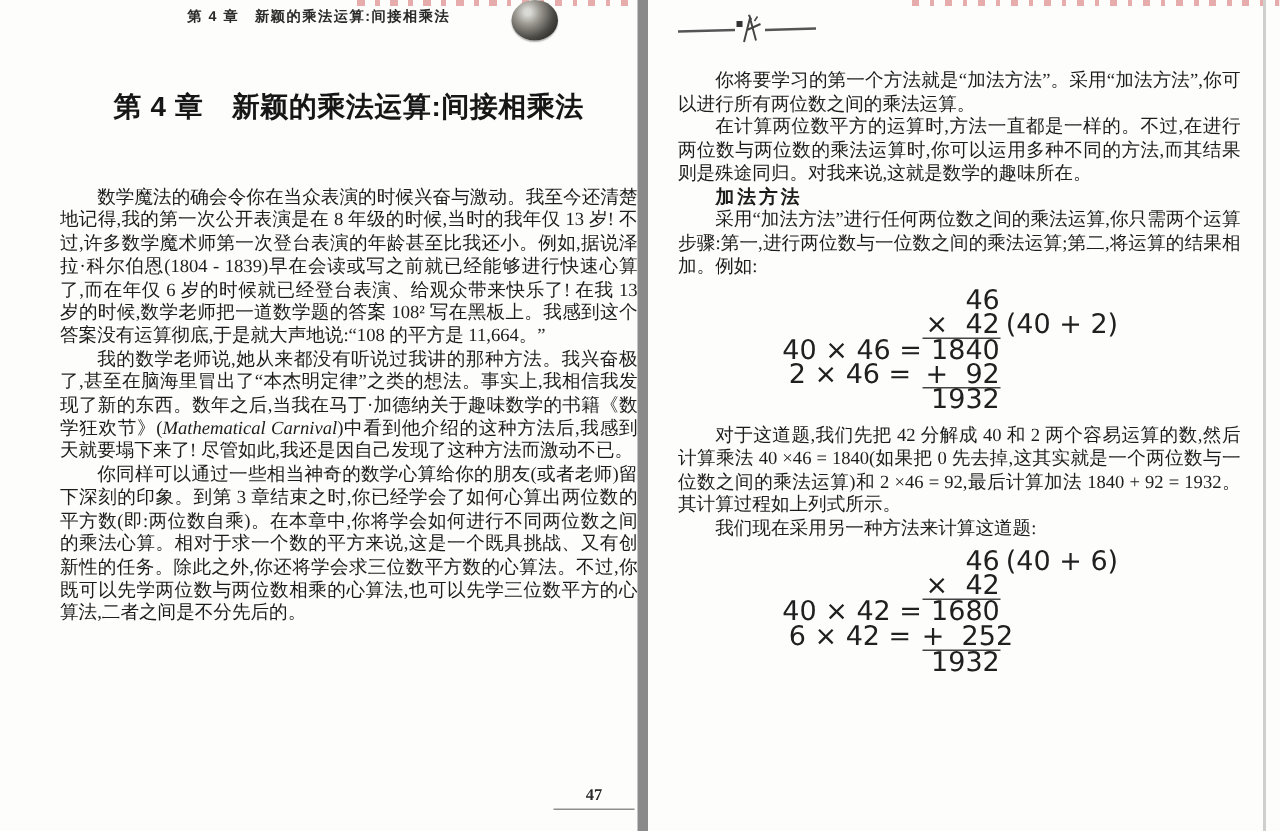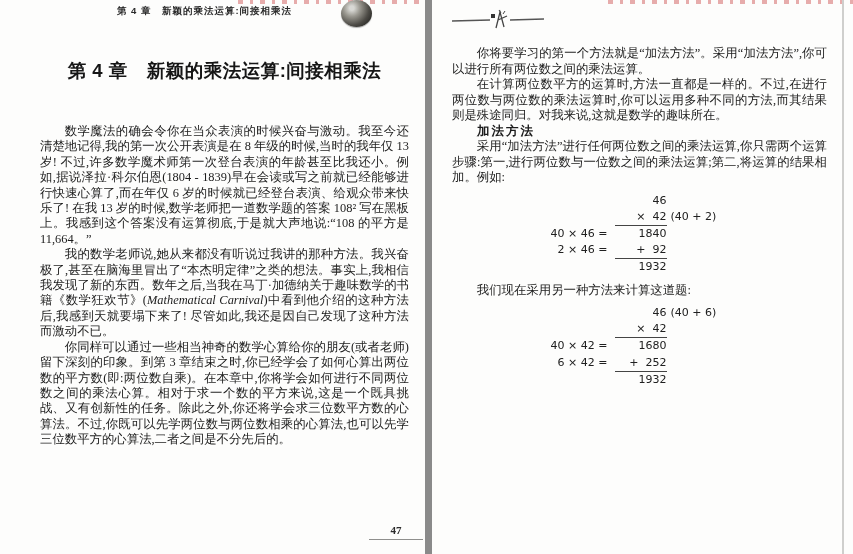--- a/index.html
+++ b/index.html
@@ -10,21 +10,21 @@
   }
   
   .gutter{position:absolute;left:425px;top:0;width:7px;height:554px;background:#8a8a8a;}
   .right-edge{position:absolute;left:842px;top:0;width:2px;height:554px;background:#cfcfcd;}
   .watermark-strip{position:absolute;top:0;height:4px;opacity:.55;
     background:repeating-linear-gradient(90deg,#d46a6a 0 5px,transparent 5px 12px,#d46a6a 12px 15px,transparent 15px 22px);}
   .wm-left{left:238px;width:186px;}
   .wm-right{left:608px;width:245px;}
   
   .page{position:absolute;top:0;height:554px;overflow:hidden;}
-  .page-left{left:0;width:425px;}
+  .page-left{left:0;width:425px;padding-left:16px;}
   .page-right{left:432px;width:410px;}
   .running-head{position:absolute;top:5px;font-family:"Liberation Sans","DejaVu Sans",sans-serif;
     font-size:9.5px;font-weight:bold;color:#2a2a2a;letter-spacing:1px;}
   .page-left .running-head{left:40px;right:56px;text-align:center;}
   .page-right .running-head{left:20px;right:15px;text-align:center;}
   .ball{position:absolute;left:341px;top:0;width:31px;height:27px;border-radius:50%;
     background:radial-gradient(circle at 35% 30%,#d8d8d4 0 8%,#9a9890 30%,#4c4a45 62%,#171715 95%);
     box-shadow:0 1px 1px rgba(0,0,0,.3);}
   .wand{position:absolute;left:20px;top:8px;}
   
@@ -35,21 +35,21 @@
   .page-left .body-col{top:124px;left:40px;right:16px;font-size:12.4px;line-height:15.4px;}
   .page-right .body-col{top:46px;left:20px;right:15px;font-size:12.4px;line-height:15.5px;}
   .body-col p{margin:0;text-indent:2em;}
   .serif-i{font-style:italic;}
   .section-heading{font-family:"Liberation Serif","DejaVu Serif",serif;font-style:italic;
     font-weight:bold;font-size:13.5px;letter-spacing:2px;margin:0 0 9px 0;text-indent:0;}
   .subheading{font-family:"Liberation Serif","DejaVu Serif",serif;
     font-weight:bold;font-size:12.5px;letter-spacing:2px;margin:10px 0 6px 0;text-indent:0;}
   
   .math-block{margin:7px auto 7px auto;width:236px;
-    font-family:"DejaVu Sans","Liberation Sans",sans-serif;font-size:11px;color:#202020;}
+    font-family:"DejaVu Sans","Liberation Sans",sans-serif;font-size:18px;color:#202020;}
   .m-row{display:flex;align-items:baseline;line-height:16.2px;}
   .m-label{width:86px;text-align:right;padding-right:7px;white-space:pre;}
   .m-val{width:52px;text-align:right;white-space:pre;}
   .m-val.u{border-bottom:1.3px solid #444;}
   .m-annot{padding-left:4px;white-space:pre;}
   
   .pagenum{position:absolute;font-family:Liberation Serif, serif;
     font-size:11px;font-weight:bold;color:#2b2b2b;text-align:center;
     border-bottom:1.6px solid #8f8f8d;padding-bottom:3px;}
   .pn-left{left:369px;top:524px;width:54px;}
@@ -113,20 +113,21 @@
         <span class="m-val u">+  92</span>
         <span class="m-annot"></span>
       </div>
       <div class="m-row">
         <span class="m-label"></span>
         <span class="m-val">1932</span>
         <span class="m-annot"></span>
       </div>
     </div>
 
+    <p>对于这道题,我们先把 42 分解成 40 和 2 两个容易运算的数,然后计算乘法 40 ×46 = 1840(如果把 0 先去掉,这其实就是一个两位数与一位数之间的乘法运算)和 2 ×46 = 92,最后计算加法 1840 + 92 = 1932。其计算过程如上列式所示。</p>
     <p>我们现在采用另一种方法来计算这道题:</p>
 
     <div class="math-block">
       <div class="m-row">
         <span class="m-label"></span>
         <span class="m-val">46</span>
         <span class="m-annot">(40 + 6)</span>
       </div>
       <div class="m-row">
         <span class="m-label"></span>

